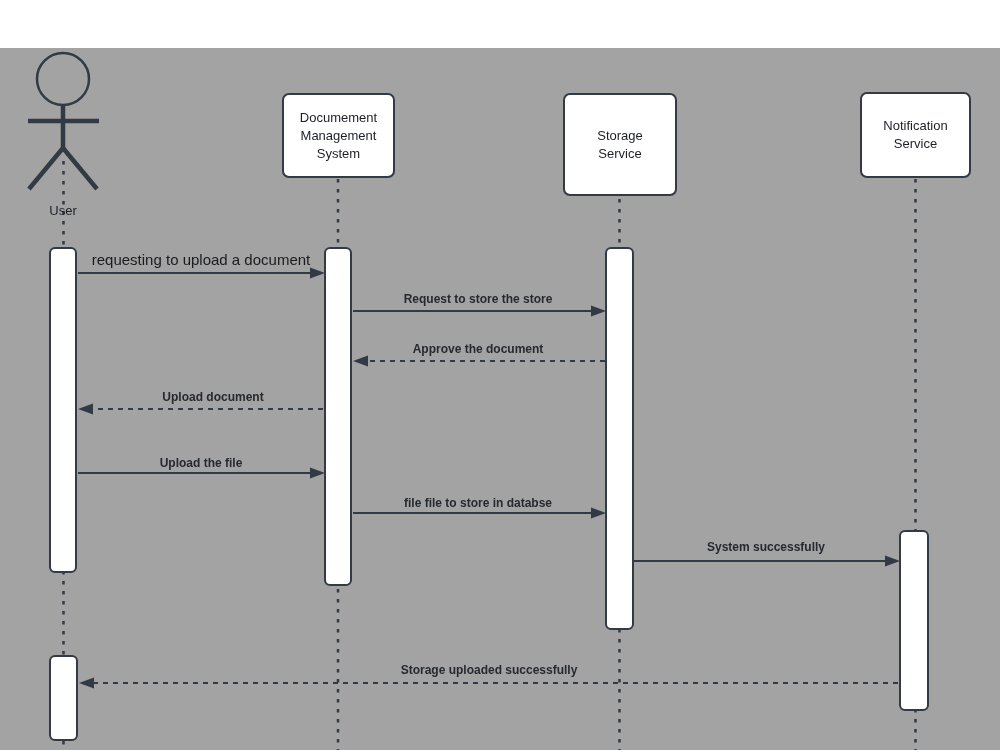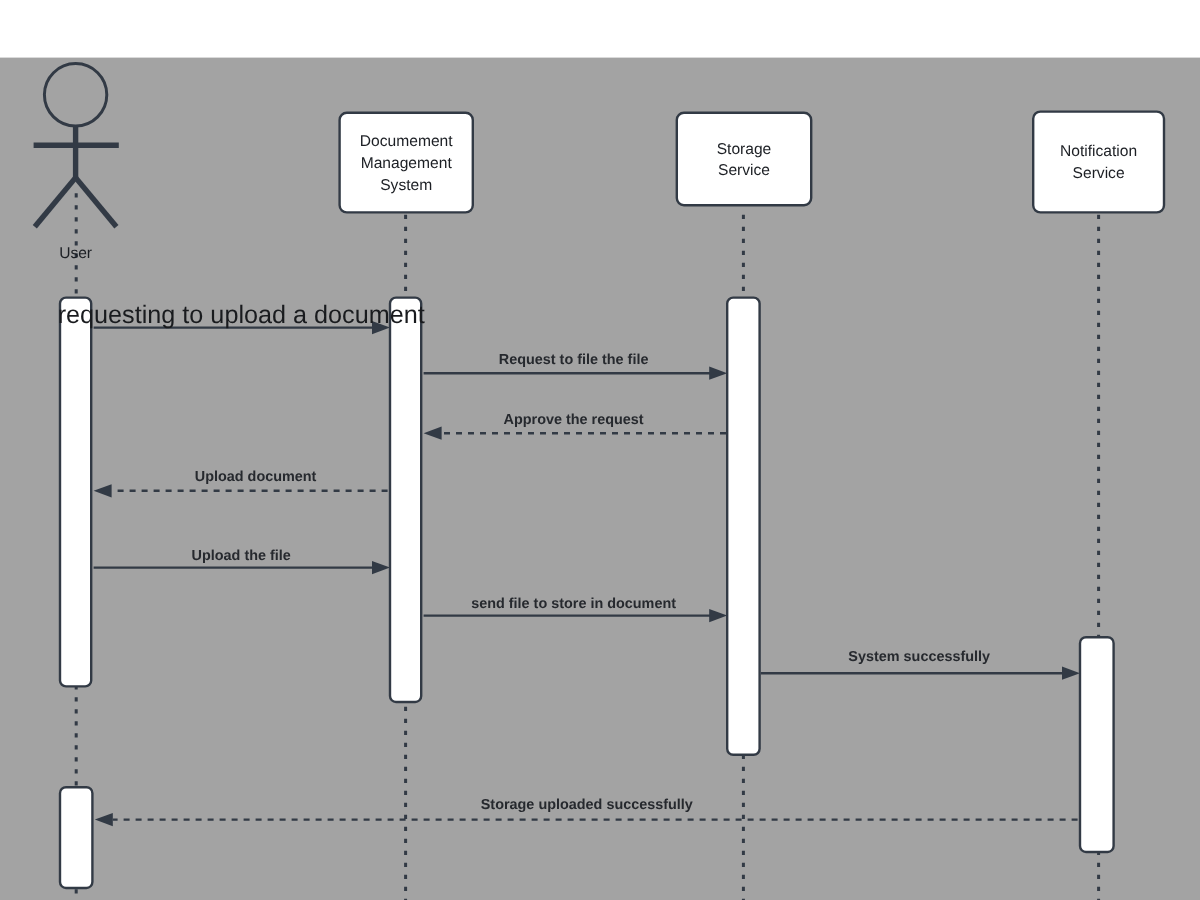--- a/index.html
+++ b/index.html
@@ -28,21 +28,21 @@
   .actor-label {
     position:absolute; left:63px; top:155px; transform:translateX(-50%);
     font-size:13px; color:#1c1f24;
   }
 
   
   .mlabel {
     position:absolute; transform:translateX(-50%);
     font-size:12px; font-weight:bold; white-space:nowrap; color:#26292e;
   }
-  .mlabel.first { font-size:21px; font-weight:400; color:#191b1e; }
+  .mlabel.first { font-size:15px; font-weight:400; color:#191b1e; }
 
   svg .stroke { stroke:#323a45; fill:none; }
   svg .fill   { fill:#323a45; stroke:none; }
 </style>
 </head>
 <body>
 
 <div class="canvas">
 
   <svg class="layer" viewBox="0 0 1000 750">
@@ -102,31 +102,31 @@
     </g>
     <g>
       <line class="stroke" x1="898" y1="635" x2="94" y2="635" stroke-width="2" stroke-dasharray="5 5"></line>
       <polygon class="fill" points="79,635 94,629.5 94,640.5"></polygon>
     </g>
   </svg>
 
   <div class="pbox" style="left:282px; top:45px; width:113px; height:85px;">
     <div class="lbl">Documement Management System</div>
   </div>
-  <div class="pbox" style="left:563px; top:45px; width:114px; height:79px;">
+  <div class="pbox" style="left:563px; top:45px; width:114px; height:103px;">
     <div class="lbl">Storage Service</div>
   </div>
   <div class="pbox" style="left:860px; top:44px; width:111px; height:86px;">
     <div class="lbl">Notification Service</div>
   </div>
 
   <div class="actor-label">User</div>
 
   <div class="mlabel first" style="left:201px; top:203px;">requesting to upload a document</div>
-  <div class="mlabel" style="left:478px; top:244px;">Request to file the file</div>
-  <div class="mlabel" style="left:478px; top:294px;">Approve the request</div>
+  <div class="mlabel" style="left:478px; top:244px;">Request to store the store</div>
+  <div class="mlabel" style="left:478px; top:294px;">Approve the document</div>
   <div class="mlabel" style="left:213px; top:342px;">Upload document</div>
   <div class="mlabel" style="left:201px; top:408px;">Upload the file</div>
-  <div class="mlabel" style="left:478px; top:448px;">send file to store in document</div>
+  <div class="mlabel" style="left:478px; top:448px;">file file to store in databse</div>
   <div class="mlabel" style="left:766px; top:492px;">System successfully</div>
   <div class="mlabel" style="left:489px; top:615px;">Storage uploaded successfully</div>
 
 </div>
 
 </body></html>

